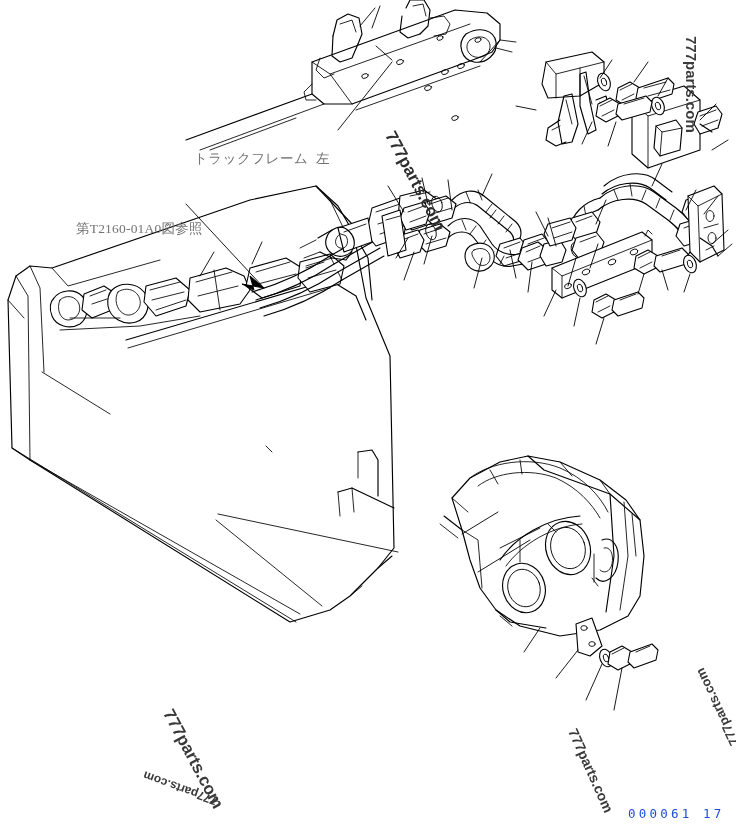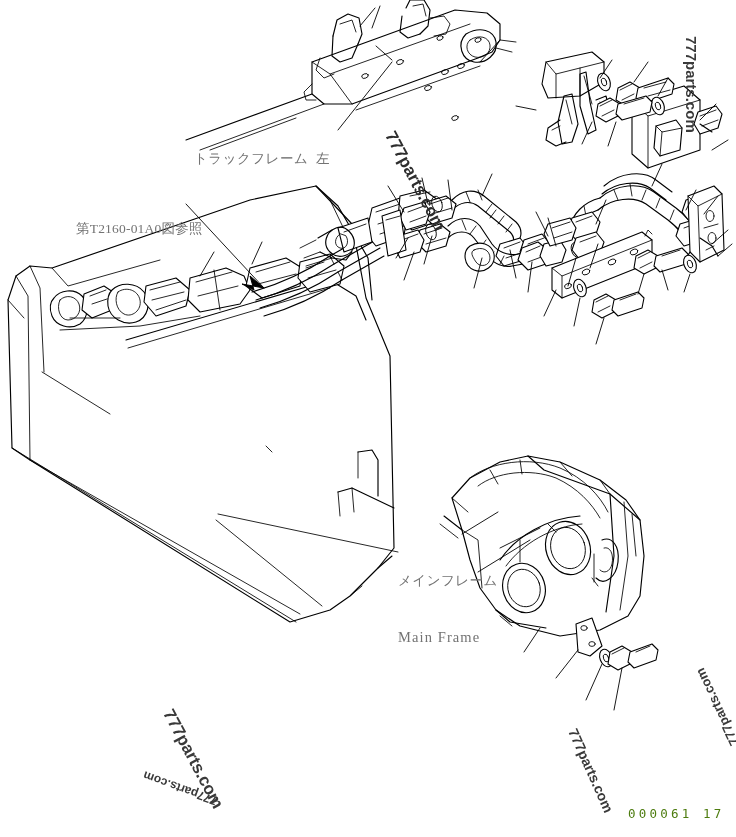--- a/index.html
+++ b/index.html
@@ -84,21 +84,21 @@
   #label-see-fig .en { font-size: 14.5px; letter-spacing: 0.2px; }
 
   
   #figure-number {
     position: absolute;
     left: 628px;
     top: 806px;
     font-family: "DejaVu Sans Mono", "Liberation Mono", monospace;
     font-size: 12.5px;
     letter-spacing: 3.2px;
-    color: #4d7c0f;
+    color: #1d4ed8;
     white-space: pre;
   }
 
   
   .wm {
     position: absolute;
     font-family: "Liberation Sans", "DejaVu Sans", sans-serif;
     color: #3a3a3a;
     white-space: nowrap;
     font-weight: 600;
@@ -611,24 +611,20 @@
   </svg>
 
   <div class="label" id="label-track-frame">
     <span class="jp">トラックフレーム  左</span>
   </div>
 
   <div class="label" id="label-see-fig">
     <span class="jp">第T2160-01A0図参照</span>
   </div>
 
-  <div class="label" id="label-main-frame">
-    <span class="jp">メインフレーム</span>
-    <span class="en">Main Frame</span>
-  </div>
 
   <div id="figure-number">000061 17</div>
 
   <div class="wm" id="wm-topright">777parts.com</div>
   <div class="wm" id="wm-center">777parts.com</div>
   <div class="wm" id="wm-bottomleft-a">777parts.com</div>
   <div class="wm" id="wm-bottomleft-b">777parts.com</div>
   <div class="wm" id="wm-bottomright-a">777parts.com</div>
   <div class="wm" id="wm-bottomright-b">777parts.com</div>
 

